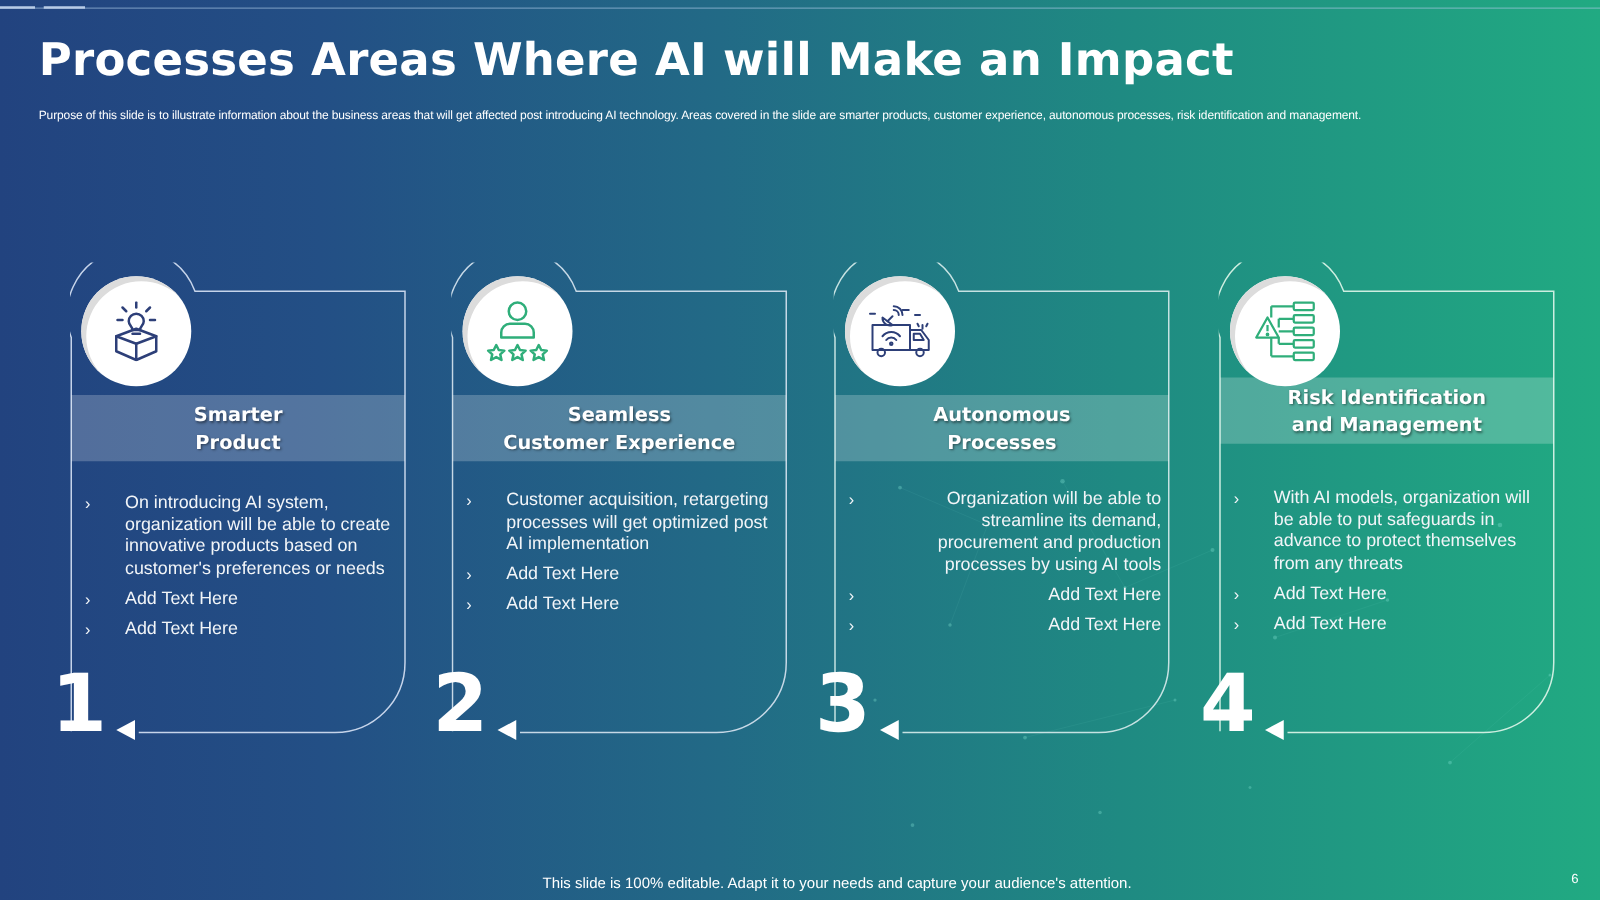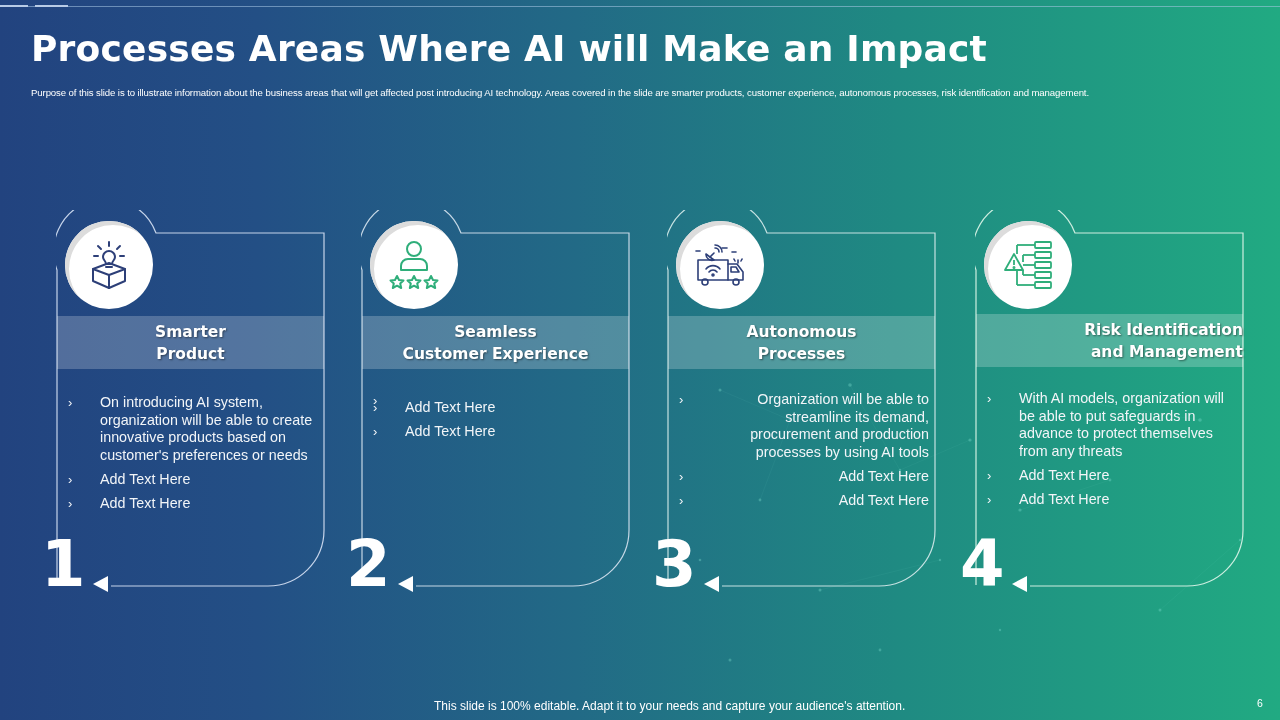--- a/index.html
+++ b/index.html
@@ -173,21 +173,21 @@
         <path d="M25 36 l2 4 4.5 .5 -3.3 3 1 4.5 -4.2 -2.3 -4.2 2.3 1 -4.5 -3.3 -3 4.5 -.5z"></path>
         <path d="M42 36 l2 4 4.5 .5 -3.3 3 1 4.5 -4.2 -2.3 -4.2 2.3 1 -4.5 -3.3 -3 4.5 -.5z"></path>
       </g>
     </svg>
   </div>
   <div class="band">
     <span>Seamless</span>
     <span>Customer Experience</span>
   </div>
   <ul class="bullets" style="top:182px;">
-    <li><span class="chev">›</span></li>
+    <li><span class="chev">›</span><span>Customer acquisition, retargeting processes will get optimized post AI implementation</span></li>
     <li><span class="chev">›</span><span>Add Text Here</span></li>
     <li><span class="chev">›</span><span>Add Text Here</span></li>
   </ul>
   <div class="number">2</div>
   <div class="arrow-head"></div>
 </div>
 
 <div class="card" style="left:667px; top:210px;text-align:right;">
   <svg class="frame" width="272" height="385">
     <path d="M1 375 L1 60 A52 52 0 0 1 100 23 L268 23 L268 320 A56 56 0 0 1 212 376 L55 376" fill="none" stroke="#c6e2e2" stroke-width="1.2"></path>
@@ -249,21 +249,21 @@
         <line x1="20" y1="15" x2="20" y2="22"></line>
           <line x1="20" y1="30" x2="20" y2="35"></line>
         <rect x="32" y="2" width="16" height="6" rx="1"></rect>
           <rect x="32" y="12" width="16" height="6" rx="1"></rect>
         <rect x="32" y="22" width="16" height="6" rx="1"></rect>
           <rect x="32" y="32" width="16" height="6" rx="1"></rect>
         <rect x="32" y="42" width="16" height="6" rx="1"></rect>
       </g>
     </svg>
   </div>
-  <div class="band" style="top:104px;align-items:flex-end;">
+  <div class="band" style="top:92px;">
     <span>Risk Identification</span>
     <span>and Management</span>
   </div>
   <ul class="bullets" style="top:180px;">
     <li><span class="chev">›</span><span>With AI models, organization will be able to put safeguards in advance to protect themselves from any threats</span></li>
     <li><span class="chev">›</span><span>Add Text Here</span></li>
     <li><span class="chev">›</span><span>Add Text Here</span></li>
   </ul>
   <div class="number">4</div>
   <div class="arrow-head"></div>

